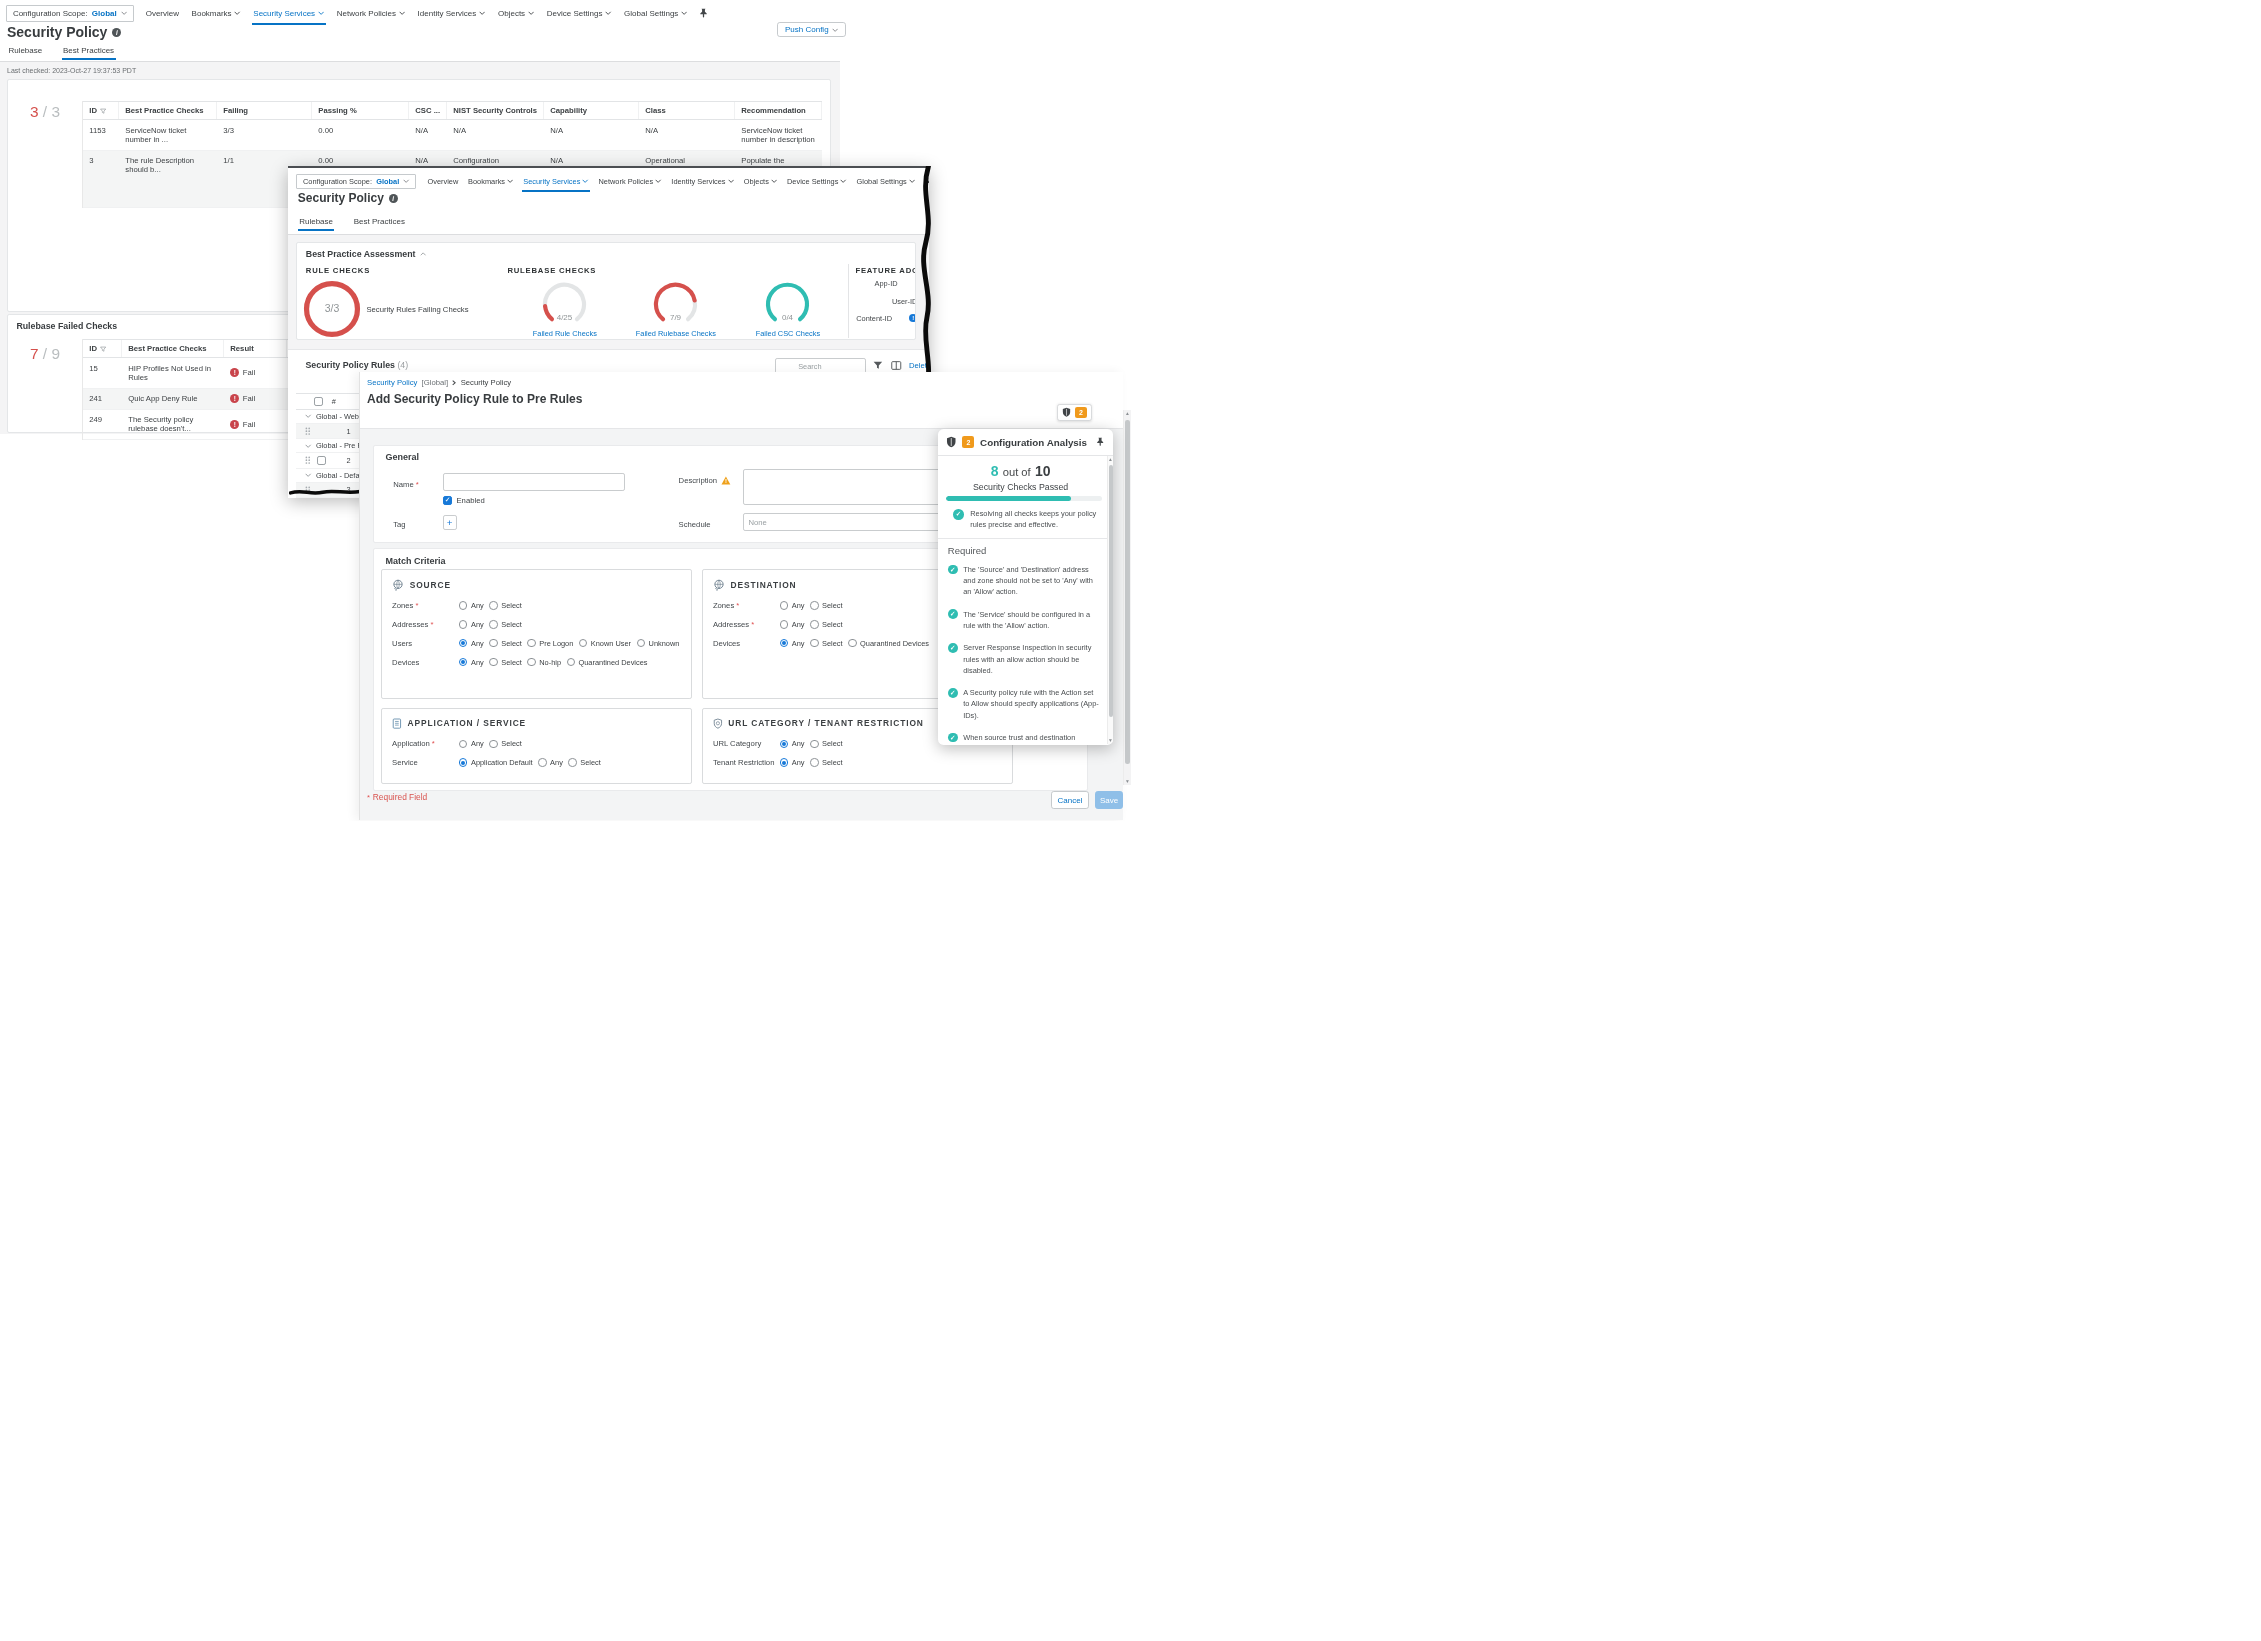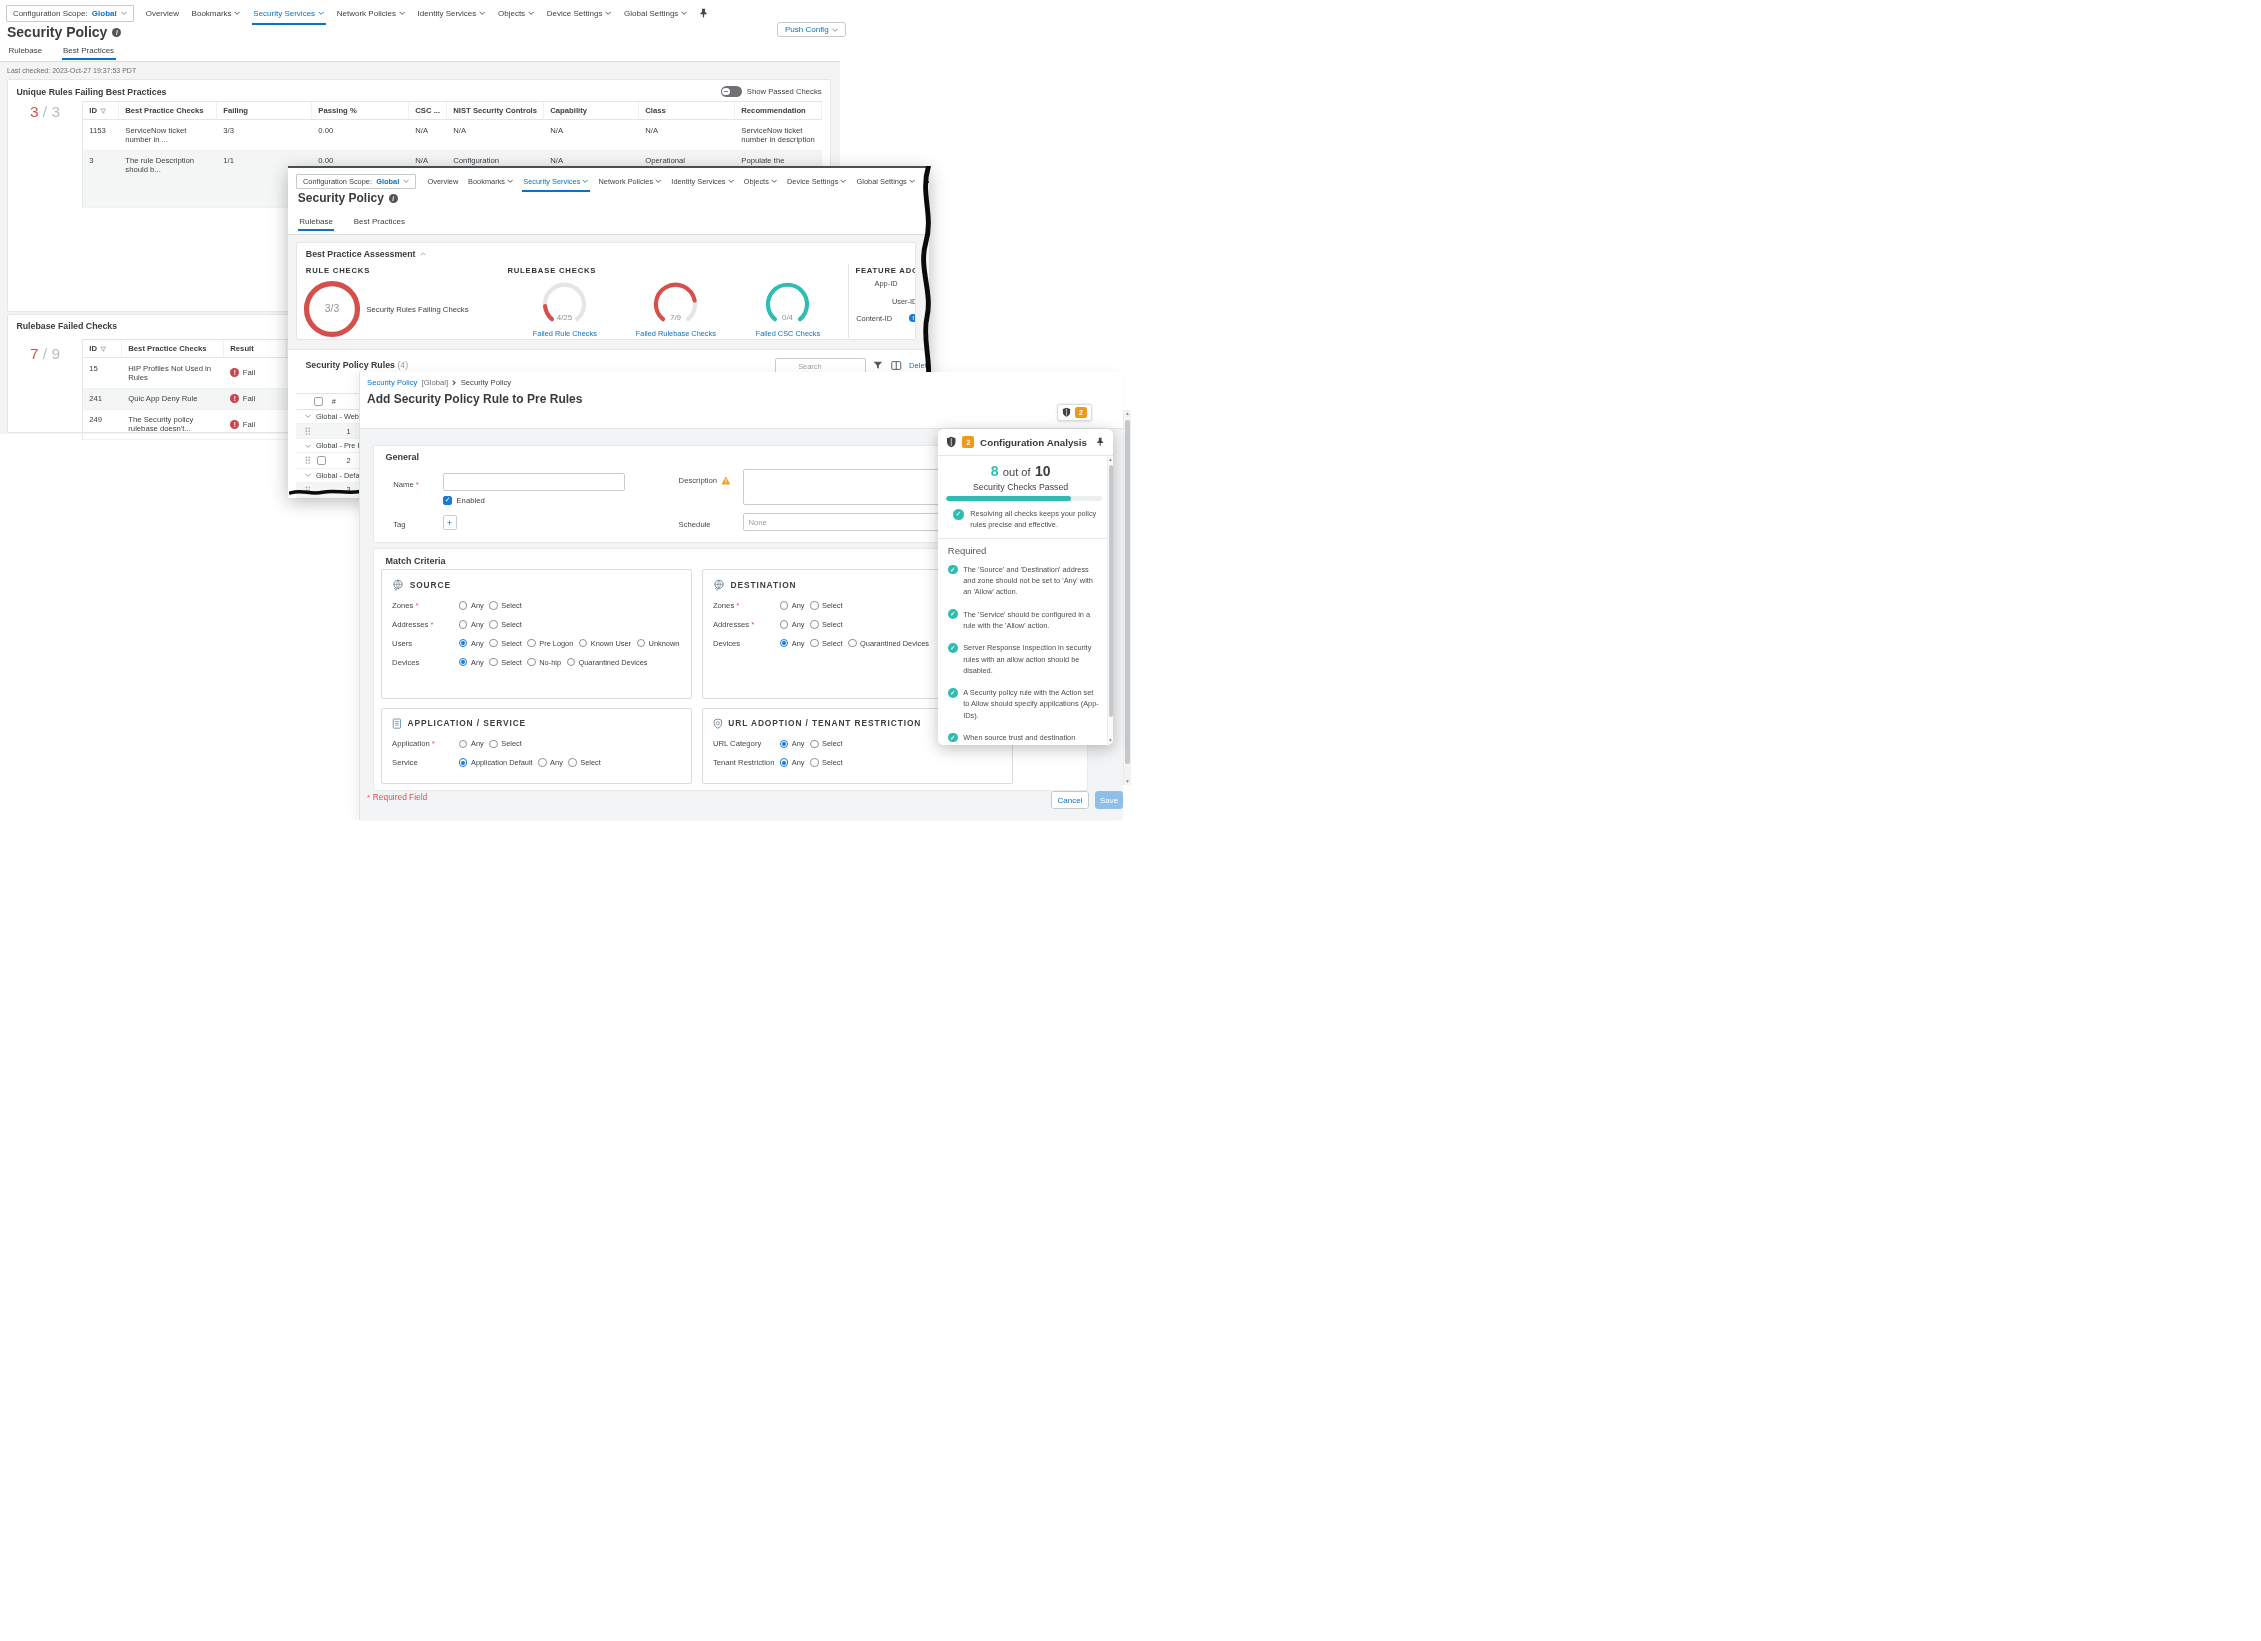--- a/index.html
+++ b/index.html
@@ -195,29 +195,20 @@
   </button>
   <div class="tabs abs" style="left:7px;top:43px" id="tabs-back">
       <span class="tab">Rulebase</span>
       <span class="tab active">Best Practices</span>
     </div>
   <div class="hdiv abs" style="left:0;top:61px;width:840px"></div>
   <div class="abs" style="left:0;top:62px;width:840px;height:372px;background:#f4f4f5"></div>
   <div class="abs" style="left:7px;top:67px;font-size:7px;color:#6a6e71">Last checked: 2023-Oct-27 19:37:53 PDT</div>
 
   <div class="card" style="left:7px;top:79px;width:824px;height:233px">
-    <div class="card-head">
-      <span class="card-title">Unique Rules Failing Best Practices</span>
-      <span class="toggle-wrap">
-        <span class="toggle">
-            <span class="knob"></span>
-          </span>
-        <span>Show Passed Checks</span>
-      </span>
-    </div>
     <div class="sum" style="top:23px">
       <span class="n">3</span> <span class="d">/ 3</span>
     </div>
     <div class="ptable" style="left:74px;right:8.4px;top:21px">
       <div class="thead uq-grid" id="uq-head">
           <div class="hc">ID<svg width="6.3" height="6.3" viewBox="0 0 12 12">
               <path d="M1 2h10L7.5 6v4l-3-1.5V6Z" fill="none" stroke="#8d9296" stroke-width="1.2"></path>
             </svg></div>
           <div class="hc">Best Practice Checks</div>
           <div class="hc">Failing</div>
@@ -731,21 +722,21 @@
                 </span>
               </span>
    </div>
  </div>
           <div class="mc-box">
    <div class="mc-title">
               <svg width="9.8" height="11.2" viewBox="0 0 16 18">
                 <path d="M8 1.5 14 3.5V8.6c0 4-2.6 6.6-6 7.9-3.4-1.3-6-3.9-6-7.9V3.5Z" fill="none" stroke="#6b7d8c" stroke-width="1.4"></path>
                 <circle cx="8" cy="8.5" r="2.6" fill="none" stroke="#6b7d8c" stroke-width="1.1"></circle>
               </svg>
-              <span>URL ADOPTION / TENANT RESTRICTION</span>
+              <span>URL CATEGORY / TENANT RESTRICTION</span>
             </div>
    <div class="mc-row">
      <span class="mc-label">URL Category</span>
      <span class="opts">
                 <span class="opt">
                   <span class="rad on">
                     <i></i>
                   </span>
                   <span class="ol">Any</span>
                 </span>

